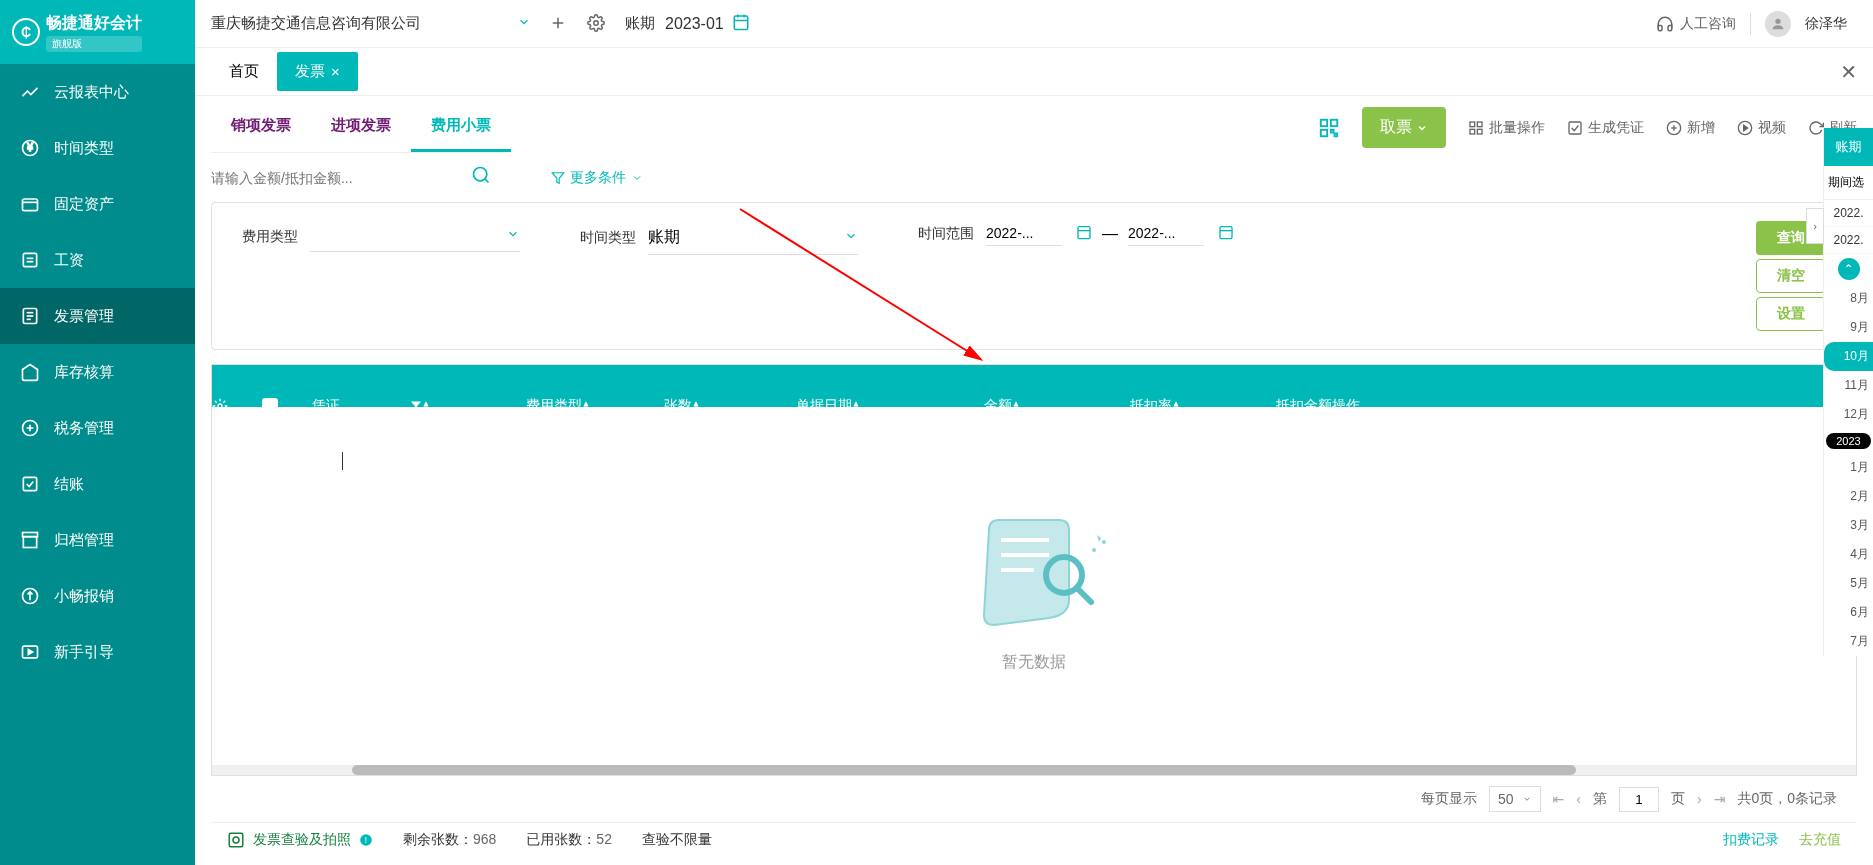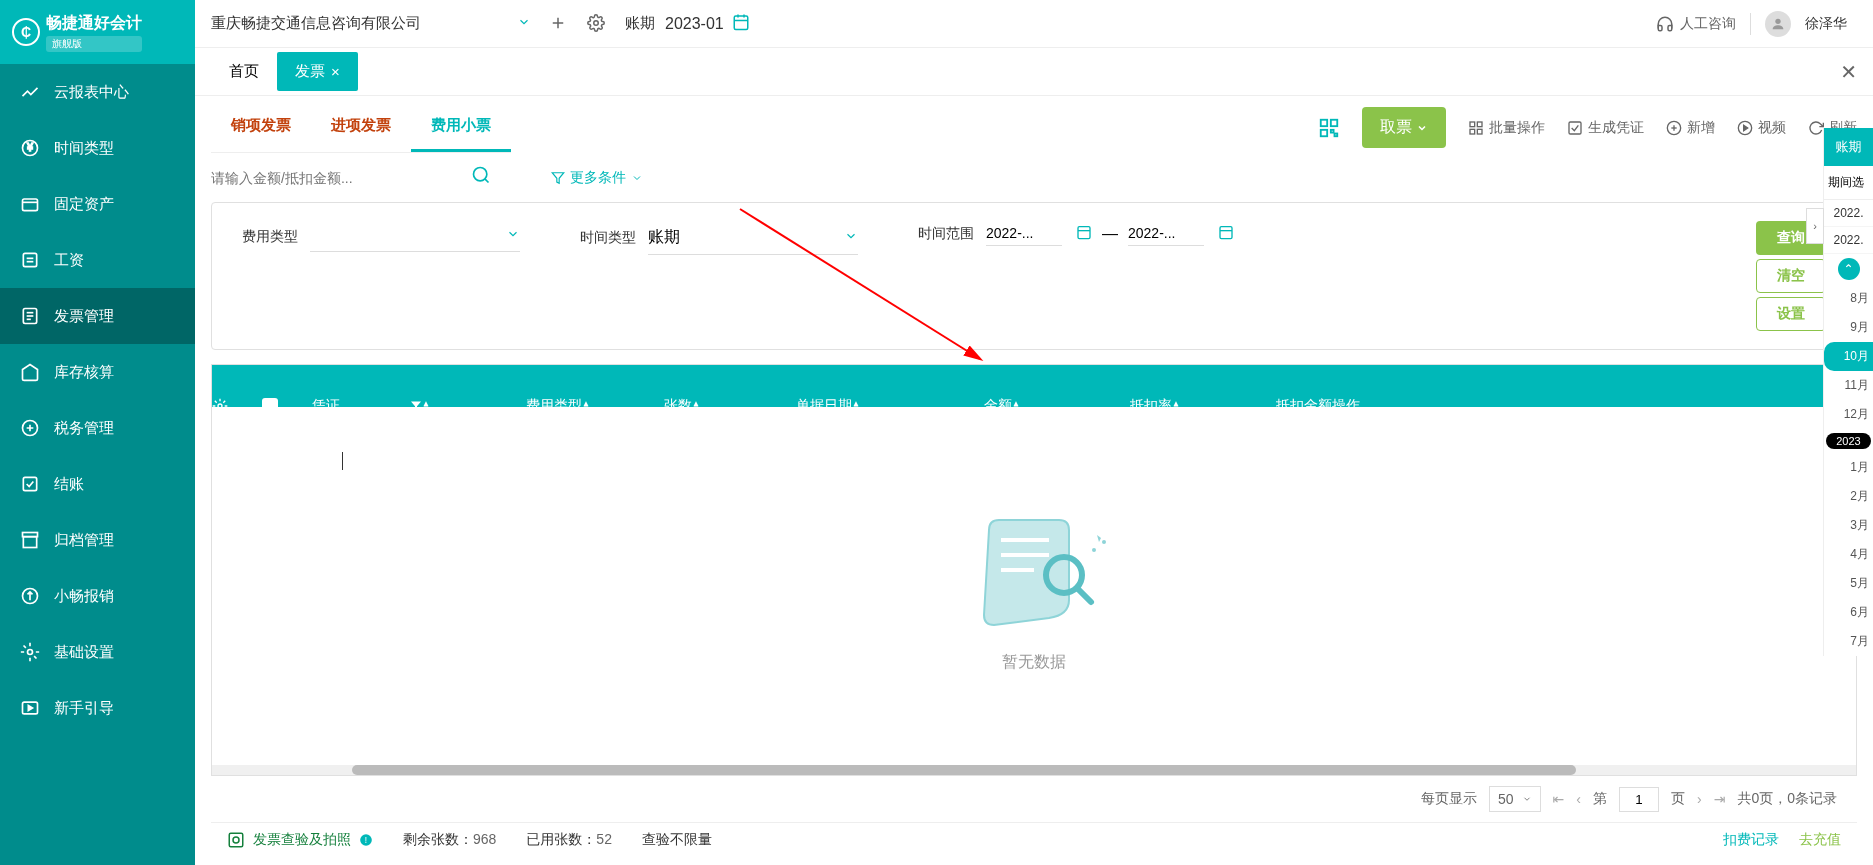--- a/index.html
+++ b/index.html
@@ -40,21 +40,21 @@
     .page-tab { padding: 10px 18px; font-size: 15px; cursor: pointer; }
     .page-tab.active { background: #00b8b8; color: #fff; display: flex; align-items: center; gap: 6px; border-radius: 2px; }
     .page-tabs .close-x { margin-left: auto; font-size: 20px; color: #666; cursor: pointer; }
     
     
     .content { flex: 1; padding: 0 16px 8px 16px; overflow: hidden; display: flex; flex-direction: column; position: relative; }
     
     
     .subbar { display: flex; align-items: center; padding-top: 6px; }
     .subtabs { display: flex; border-bottom: 1px solid #eee; }
-    .subtab { padding: 14px 20px; font-size: 15px; color: #c2410c; font-weight: bold; cursor: pointer; }
+    .subtab { padding: 14px 20px; font-size: 15px; color: #701a75; font-weight: bold; cursor: pointer; }
     .subtab.active { color: #00b8b8; border-bottom: 3px solid #00b8b8; }
     .toolbar { margin-left: auto; display: flex; align-items: center; gap: 22px; }
     .tool-btn { display: flex; align-items: center; gap: 5px; font-size: 14px; color: #666; cursor: pointer; }
     .btn-primary { background: #8bc34a; color: #fff; padding: 10px 18px; border-radius: 4px; display: flex; align-items: center; gap: 4px; }
     .qr-icon { width: 22px; height: 22px; color: #00b8b8; }
     
     
     .search-row { display: flex; align-items: center; padding: 12px 0; gap: 60px; }
     .search-box { display: flex; align-items: center; width: 280px; border-bottom: 0; }
     .search-input { border: none; outline: none; font-size: 14px; flex: 1; color: #999; }
@@ -225,29 +225,20 @@
             <svg width="20" height="20" viewBox="0 0 24 24" fill="none" stroke="currentColor" stroke-width="2">
               <circle cx="12" cy="12" r="9"></circle>
               <path d="M12 7v10M9 10l3-3 3 3"></path>
             </svg>
           </span>
           <span>小畅报销</span>
         </div>
         <div class="nav-item">
           <span class="nav-icon">
             <svg width="20" height="20" viewBox="0 0 24 24" fill="none" stroke="currentColor" stroke-width="2">
-              <circle cx="12" cy="12" r="3"></circle>
-              <path d="M12 1v4M12 19v4M4.22 4.22l2.83 2.83M16.95 16.95l2.83 2.83M1 12h4M19 12h4"></path>
-            </svg>
-          </span>
-          <span>基础设置</span>
-        </div>
-        <div class="nav-item">
-          <span class="nav-icon">
-            <svg width="20" height="20" viewBox="0 0 24 24" fill="none" stroke="currentColor" stroke-width="2">
               <rect x="3" y="5" width="18" height="14" rx="2"></rect>
               <polygon points="10 9 15 12 10 15" fill="currentColor"></polygon>
             </svg>
           </span>
           <span>新手引导</span>
         </div>
       </div>
   </div>
 
   <div class="main">

